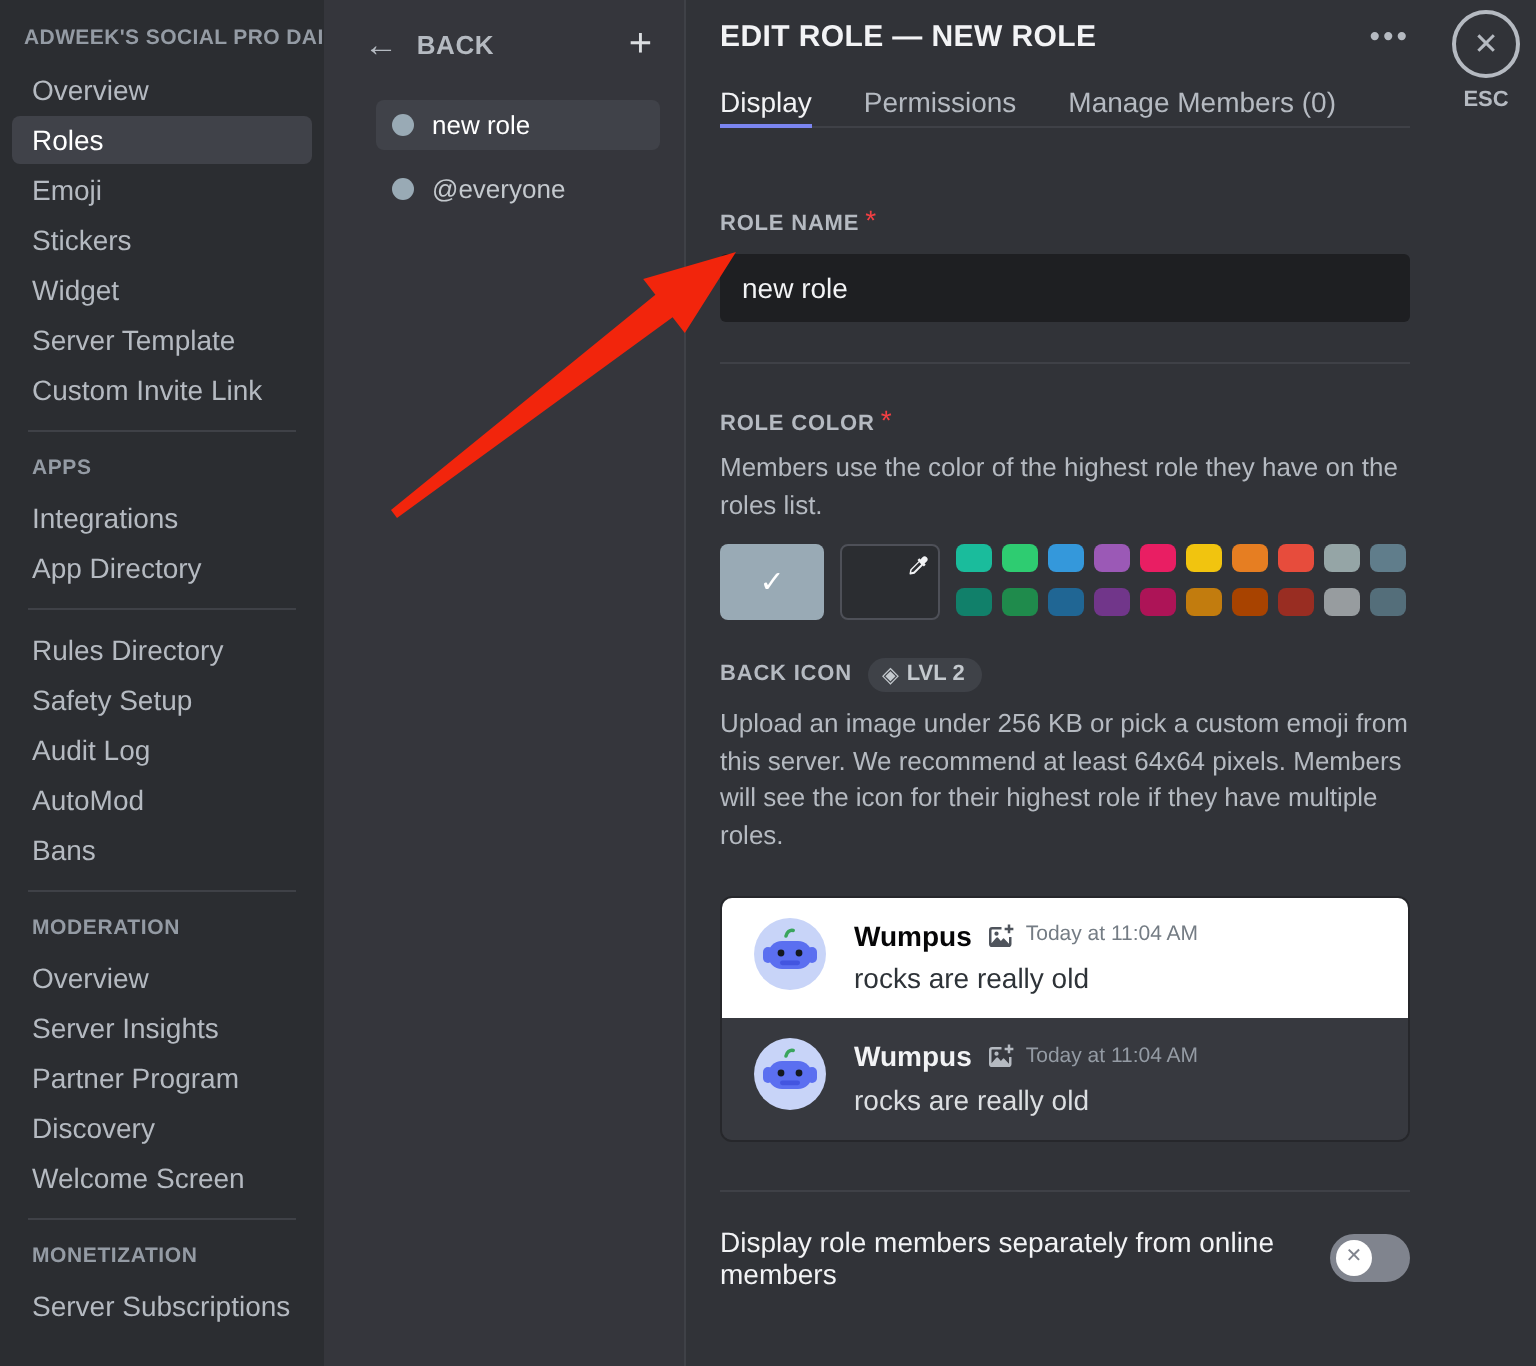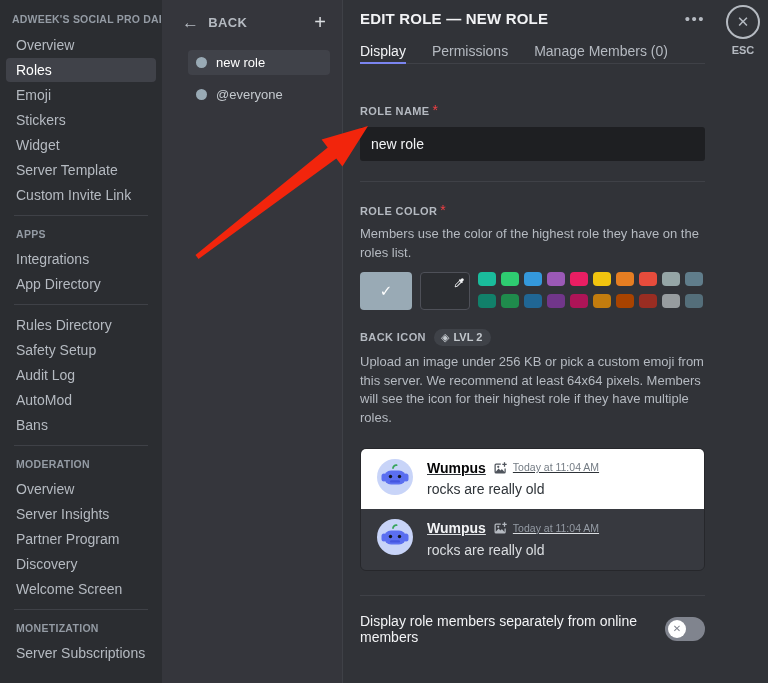--- a/index.html
+++ b/index.html
@@ -85,21 +85,21 @@
   .choose-btn { background:transparent; border:1px solid #4e5058; border-radius:3px;
                 color:#f2f3f5; font-size:13px; font-weight:bold; padding:8px 16px;
                 font-family:inherit; cursor:pointer; }
 
   .preview-card { margin-top:20px; width:345px; border-radius:6px; overflow:hidden;
                   border:1px solid #26272b; }
   .msg-row { display:flex; gap:14px; padding:10px 16px 11px 16px; }
   .msg-row.light { background:#ffffff; color:#2e3338; }
   .msg-row.dark  { background:#37393f; color:#dbdee1; }
   .msg-body { line-height:1.3; }
-  .msg-namerow { display:flex; align-items:center; gap:6px;text-decoration:underline; }
+  .msg-namerow { display:flex; align-items:center; gap:6px; }
   .msg-name { font-size:14px; font-weight:bold; }
   .light .msg-name { color:#060607; }
   .dark  .msg-name { color:#f2f3f5; }
   .msg-time { font-size:10.5px; }
   .light .msg-time { color:#747c84; }
   .dark  .msg-time { color:#949ba4; }
   .msg-text { font-size:14px; margin-top:3px; }
   .light .msg-text { color:#2e3338; }
   .dark  .msg-text { color:#dbdee1; }
   .msg-icon { display:flex; }

